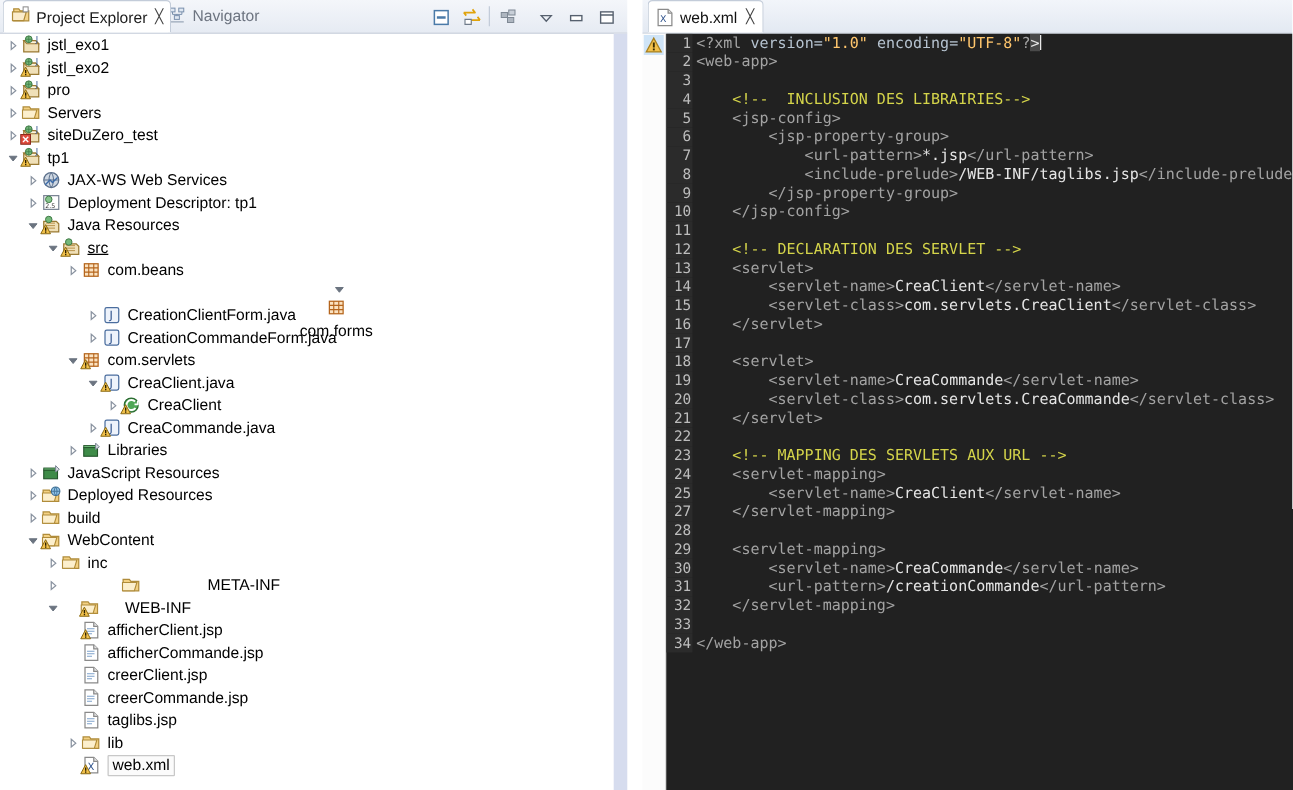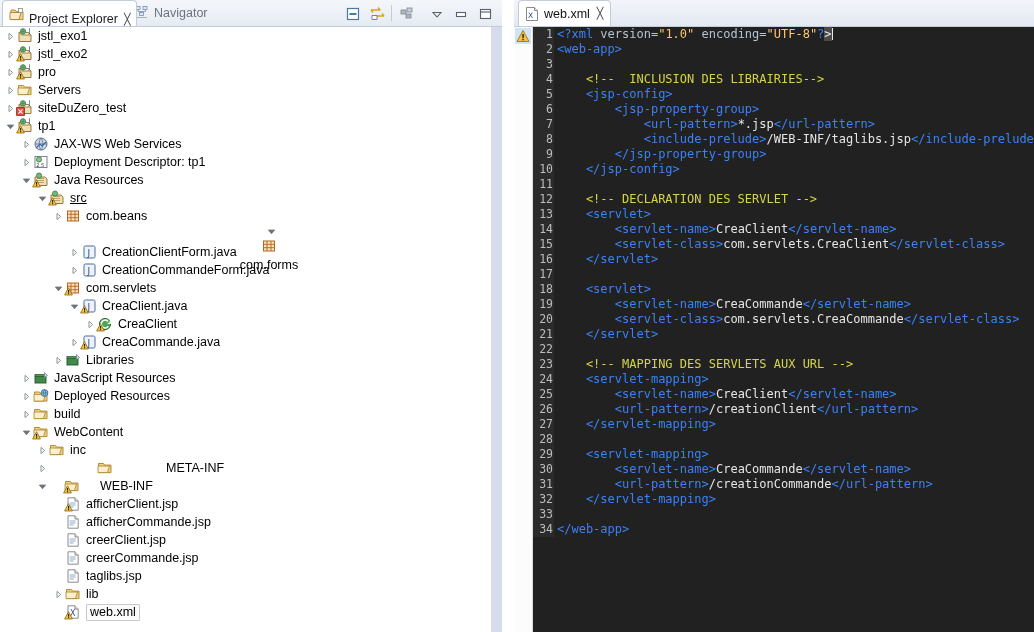--- a/index.html
+++ b/index.html
@@ -138,40 +138,40 @@
     display: flex;
   }
   .lno {
     width: 20px; flex: 0 0 20px; text-align: right;
     color: #bdbdbd; background: #2b2b2b;
     padding-right: 1px;
     font-family: "DejaVu Sans Mono", monospace;
     font-size: 11.5px;
   }
   .ctext { padding-left: 3px; color: #a9b7c6; }
-  .tag { color: #3b82f6; }
+  .tag { color: #a3a3a3; }
   .cmt { color: #d4d44a; }
   .attr { color: #b6c3d0; }
   .val { color: #ffc66d; }
   .txt { color: #e5e5e5; }
   .caret {
     display: inline-block; width: 0; border-left: 1px solid #e8e8e8;
     height: 12px; vertical-align: -2px;
   }
   .brkt { background: #4a4a4a; color: #e8e8e8; }
 </style>
 </head>
 <body>
 
 <div id="root">
 
   <div id="left-panel">
 
     <div id="left-tabbar">
-      <div class="vtab active" id="tab-pe" style="left:2px;align-items:flex-end;">
+      <div class="vtab active" id="tab-pe" style="left:2px;">
         <span class="ticon" style="width:16px;flex:0 0 16px;margin-right:0;">
           <svg width="16" height="16" viewBox="0 0 16 16">
             <path d="M2 3h4l1.2 1.6H14v8H2z" fill="#f5d48a" stroke="#b08c3a" stroke-width="1"></path>
             <path d="M1 5.5h11l-2 7H1z" fill="#fbeccb" stroke="#b08c3a" stroke-width="1"></path>
             <rect x="9.5" y="1.5" width="4" height="4" fill="#fff" stroke="#888" stroke-width="0.8"></rect>
           </svg>
         </span>
         <span>Project Explorer</span>
         <span class="tab-close">╳</span>
       </div>
@@ -738,21 +738,20 @@
         <div class="cline"><span class="lno">16</span><span class="ctext"><span class="tag">    &lt;/servlet&gt;</span></span></div>
         <div class="cline"><span class="lno">17</span><span class="ctext"></span></div>
         <div class="cline"><span class="lno">18</span><span class="ctext"><span class="tag">    &lt;servlet&gt;</span></span></div>
         <div class="cline"><span class="lno">19</span><span class="ctext"><span class="tag">        &lt;servlet-name&gt;</span><span class="txt">CreaCommande</span><span class="tag">&lt;/servlet-name&gt;</span></span></div>
         <div class="cline"><span class="lno">20</span><span class="ctext"><span class="tag">        &lt;servlet-class&gt;</span><span class="txt">com.servlets.CreaCommande</span><span class="tag">&lt;/servlet-class&gt;</span></span></div>
         <div class="cline"><span class="lno">21</span><span class="ctext"><span class="tag">    &lt;/servlet&gt;</span></span></div>
         <div class="cline"><span class="lno">22</span><span class="ctext"></span></div>
         <div class="cline"><span class="lno">23</span><span class="ctext"><span class="cmt">    &lt;!-- MAPPING DES SERVLETS AUX URL --&gt;</span></span></div>
         <div class="cline"><span class="lno">24</span><span class="ctext"><span class="tag">    &lt;servlet-mapping&gt;</span></span></div>
         <div class="cline"><span class="lno">25</span><span class="ctext"><span class="tag">        &lt;servlet-name&gt;</span><span class="txt">CreaClient</span><span class="tag">&lt;/servlet-name&gt;</span></span></div>
-        <div class="cline"><span class="lno">26</span><span class="ctext"><span class="tag">        &lt;url-pattern&gt;</span><span class="txt">/creationClient</span><span class="tag">&lt;/url-pattern&gt;</span></span></div>
         <div class="cline"><span class="lno">27</span><span class="ctext"><span class="tag">    &lt;/servlet-mapping&gt;</span></span></div>
         <div class="cline"><span class="lno">28</span><span class="ctext"></span></div>
         <div class="cline"><span class="lno">29</span><span class="ctext"><span class="tag">    &lt;servlet-mapping&gt;</span></span></div>
         <div class="cline"><span class="lno">30</span><span class="ctext"><span class="tag">        &lt;servlet-name&gt;</span><span class="txt">CreaCommande</span><span class="tag">&lt;/servlet-name&gt;</span></span></div>
         <div class="cline"><span class="lno">31</span><span class="ctext"><span class="tag">        &lt;url-pattern&gt;</span><span class="txt">/creationCommande</span><span class="tag">&lt;/url-pattern&gt;</span></span></div>
         <div class="cline"><span class="lno">32</span><span class="ctext"><span class="tag">    &lt;/servlet-mapping&gt;</span></span></div>
         <div class="cline"><span class="lno">33</span><span class="ctext"></span></div>
         <div class="cline"><span class="lno">34</span><span class="ctext"><span class="tag">&lt;/web-app&gt;</span></span></div>
       </div>
   </div>

